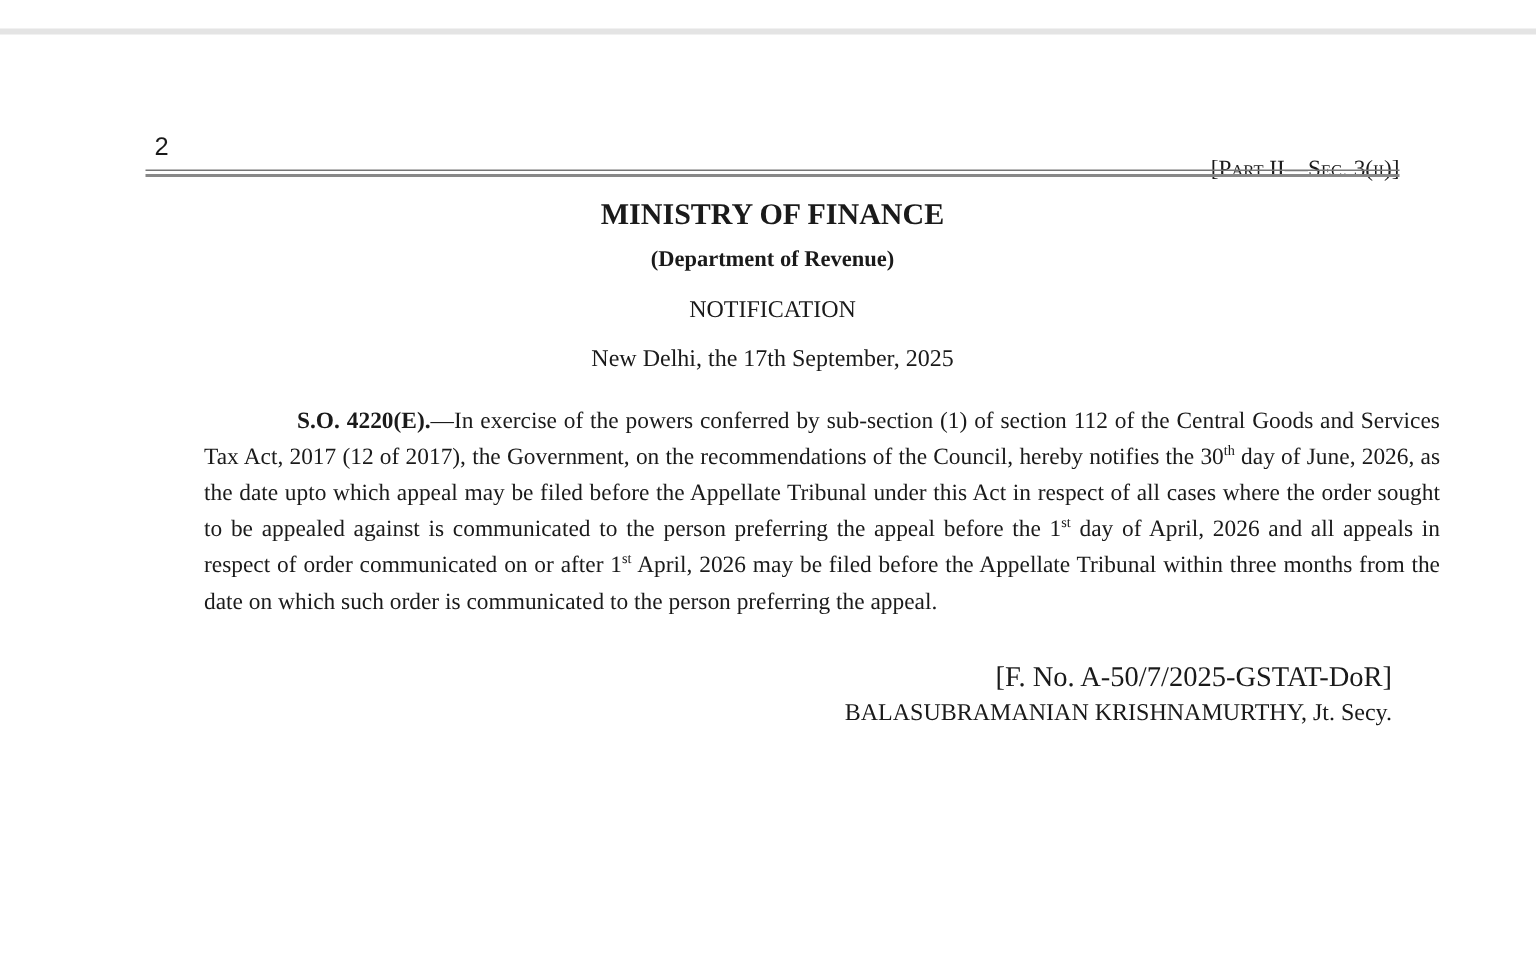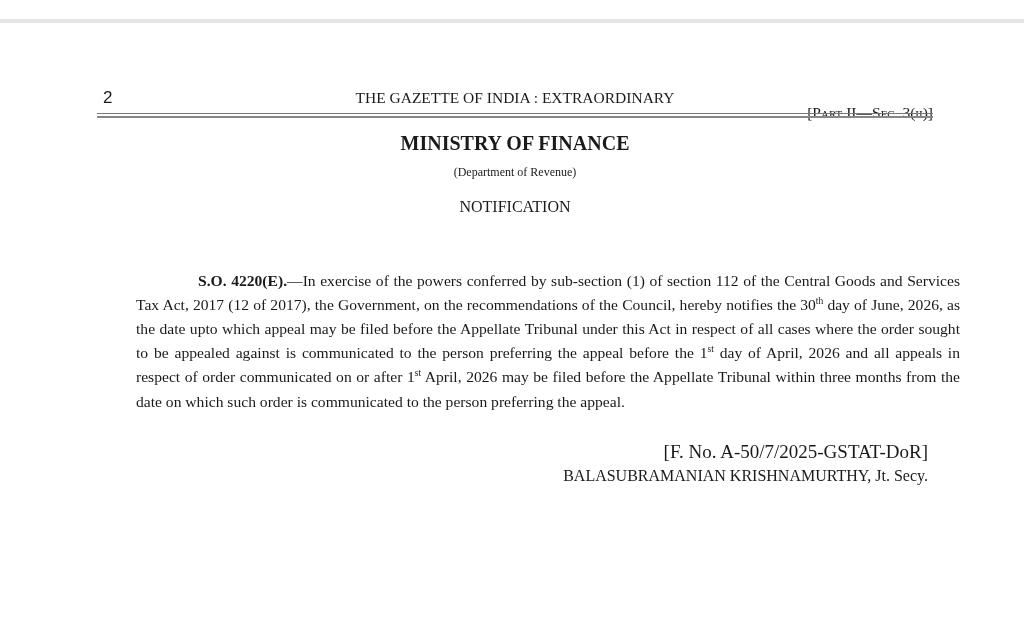--- a/index.html
+++ b/index.html
@@ -12,21 +12,21 @@
 
     .running-head { position: absolute; left: 97px; top: 88px; width: 836px; height: 22px; }
     .page-num { position: absolute; left: 6px; top: 0; font-family: "Liberation Sans", "DejaVu Sans", sans-serif; font-size: 17px; }
     .gazette-title { position: absolute; left: 0; right: 0; top: 1px; text-align: center; font-size: 15.5px; letter-spacing: 0; }
     .part-sec { position: absolute; right: 0; top: 16px; font-size: 15.5px; font-variant: small-caps; }
     .rule1 { position: absolute; left: 97px; top: 113px; width: 836px; height: 1px; background: #777; }
     .rule2 { position: absolute; left: 97px; top: 116px; width: 836px; height: 2px; background: #888; }
 
     .centered { position: absolute; left: 97px; width: 836px; text-align: center; }
     .ministry { top: 132px; font-weight: bold; font-size: 20px; }
-    .dept { top: 165px; font-weight: normal; font-size: 12px; }
+    .dept { top: 165px; font-weight: bold; font-size: 15px; }
     .notif { top: 198px; font-weight: normal; font-size: 16px; }
     .place-date { top: 231px; font-size: 16px; }
 
     .body-para {
       position: absolute; left: 104px; top: 253px; width: 824px;
       font-size: 15.6px; line-height: 24.2px; text-align: justify; text-indent: 62px; margin-left: 32px;
     }
     .body-para sup { font-size: 9.5px; line-height: 0; vertical-align: 6px; }
     .so-num { font-weight: bold; }
 
@@ -35,27 +35,27 @@
   </style>
 </head>
 <body>
 
 <div class="top-band"></div>
 
 <div class="page">
 
   <div class="running-head">
     <span class="page-num">2</span>
-    <div class="gazette-title">THE GAZETTE OF INDIA : EXTRAORDINARY</div>
     <span class="part-sec">[Part II—Sec. 3(ii)]</span>
   </div>
   <div class="rule1"></div>
   <div class="rule2"></div>
 
   <div class="centered ministry">MINISTRY OF FINANCE</div>
   <div class="centered dept">(Department of Revenue)</div>
   <div class="centered notif">NOTIFICATION</div>
+  <div class="centered place-date">New Delhi, the 17th September, 2025</div>
 
   <p class="body-para"><span class="so-num">S.O. 4220(E).</span><span>—In exercise of the powers conferred by sub-section (1) of section 112 of the Central Goods and Services Tax Act, 2017 (12 of 2017), the  Government, on the recommendations of the Council, hereby notifies the 30</span><sup>th</sup><span> day of June, 2026, as the date upto which appeal may be filed  before the Appellate Tribunal   under this Act in respect of all cases where the order sought to be appealed against is communicated to the person preferring the appeal before the 1</span><sup>st</sup><span> day of April, 2026  and all appeals in respect of order communicated on or after 1</span><sup>st</sup><span> April, 2026 may be filed before the Appellate Tribunal within three months from the date on which such order is communicated to the person preferring the appeal.</span></p>
 
   <div class="file-no">[F. No. A-50/7/2025-GSTAT-DoR]</div>
   <div class="signatory">BALASUBRAMANIAN KRISHNAMURTHY, Jt. Secy.</div>
 </div>
 
 </body></html>

